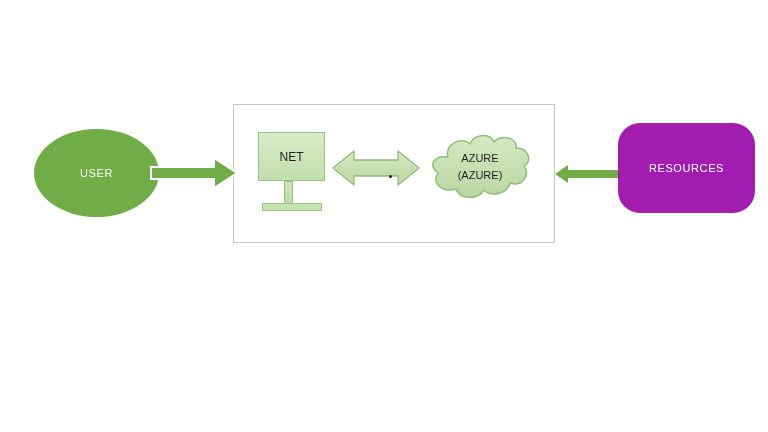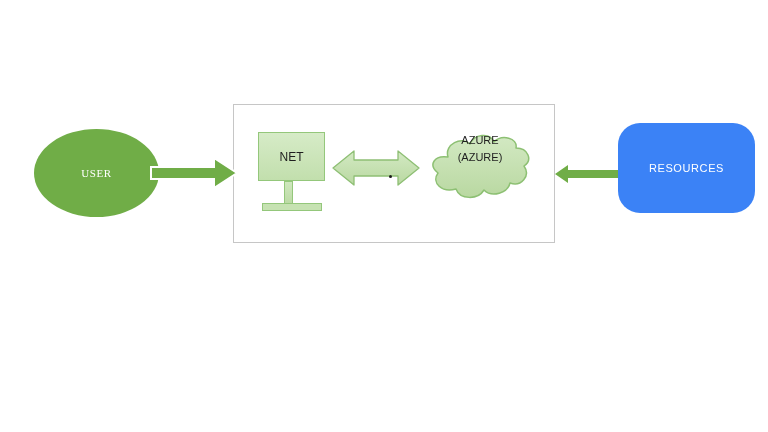--- a/index.html
+++ b/index.html
@@ -22,21 +22,20 @@
   
   .node-user {
     left: 34px; top: 129px;
     width: 125px; height: 88px;
     background: #70ad47;
     border-radius: 50%;
     display: flex; align-items: center; justify-content: center;
     color: #ffffff;
     font-size: 11px;
     letter-spacing: 0.6px;
-    font-family: Liberation Serif, serif;
   }
 
   
   .boundary-box {
     left: 233px; top: 104px;
     width: 322px; height: 139px;
     border: 1px solid #c6c6c6;
     background: #ffffff;
     box-sizing: border-box;
   }
@@ -65,32 +64,32 @@
     background: #c6e2b2;
     border: 1px solid #94c77b;
     box-sizing: border-box;
   }
 
   
   .cloud-label {
     left: 428px; top: 132px;
     width: 104px; height: 69px;
     display: flex; flex-direction: column;
-    align-items: center; justify-content: flex-start;
+    align-items: center; justify-content: center;
     color: #1f1f1f;
     font-size: 11px;
     line-height: 1.5;
     text-align: center;
   }
 
   
   .node-resources {
     left: 618px; top: 123px;
     width: 137px; height: 90px;
-    background: #3b82f6;
+    background: #a21caf;
     border-radius: 22px;
     display: flex; align-items: center; justify-content: center;
     color: #ffffff;
     font-size: 11px;
     letter-spacing: 0.6px;
   }
 
   
   .speck {
     left: 389px; top: 175px;

